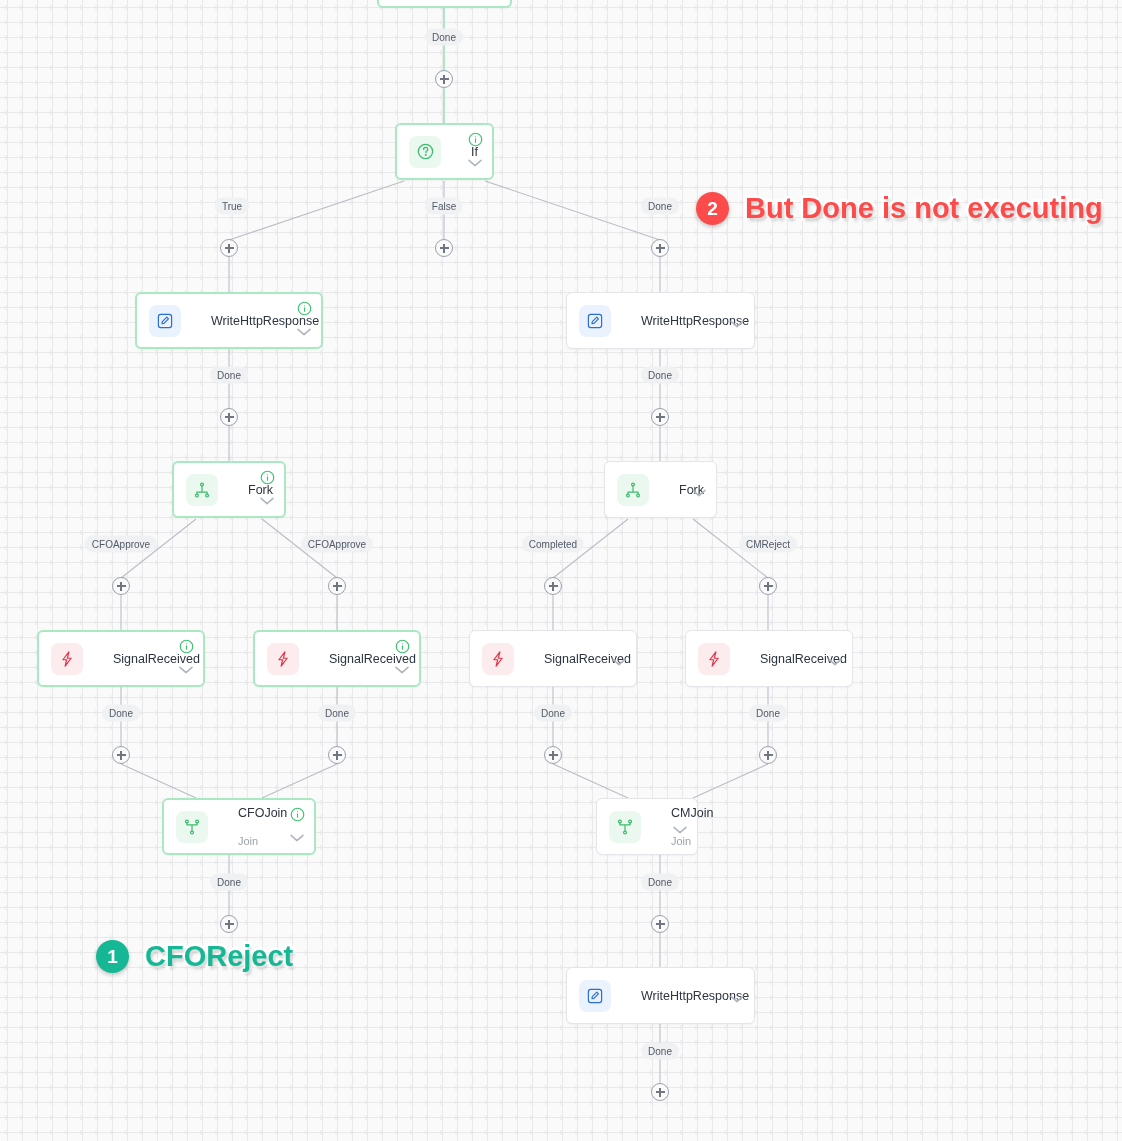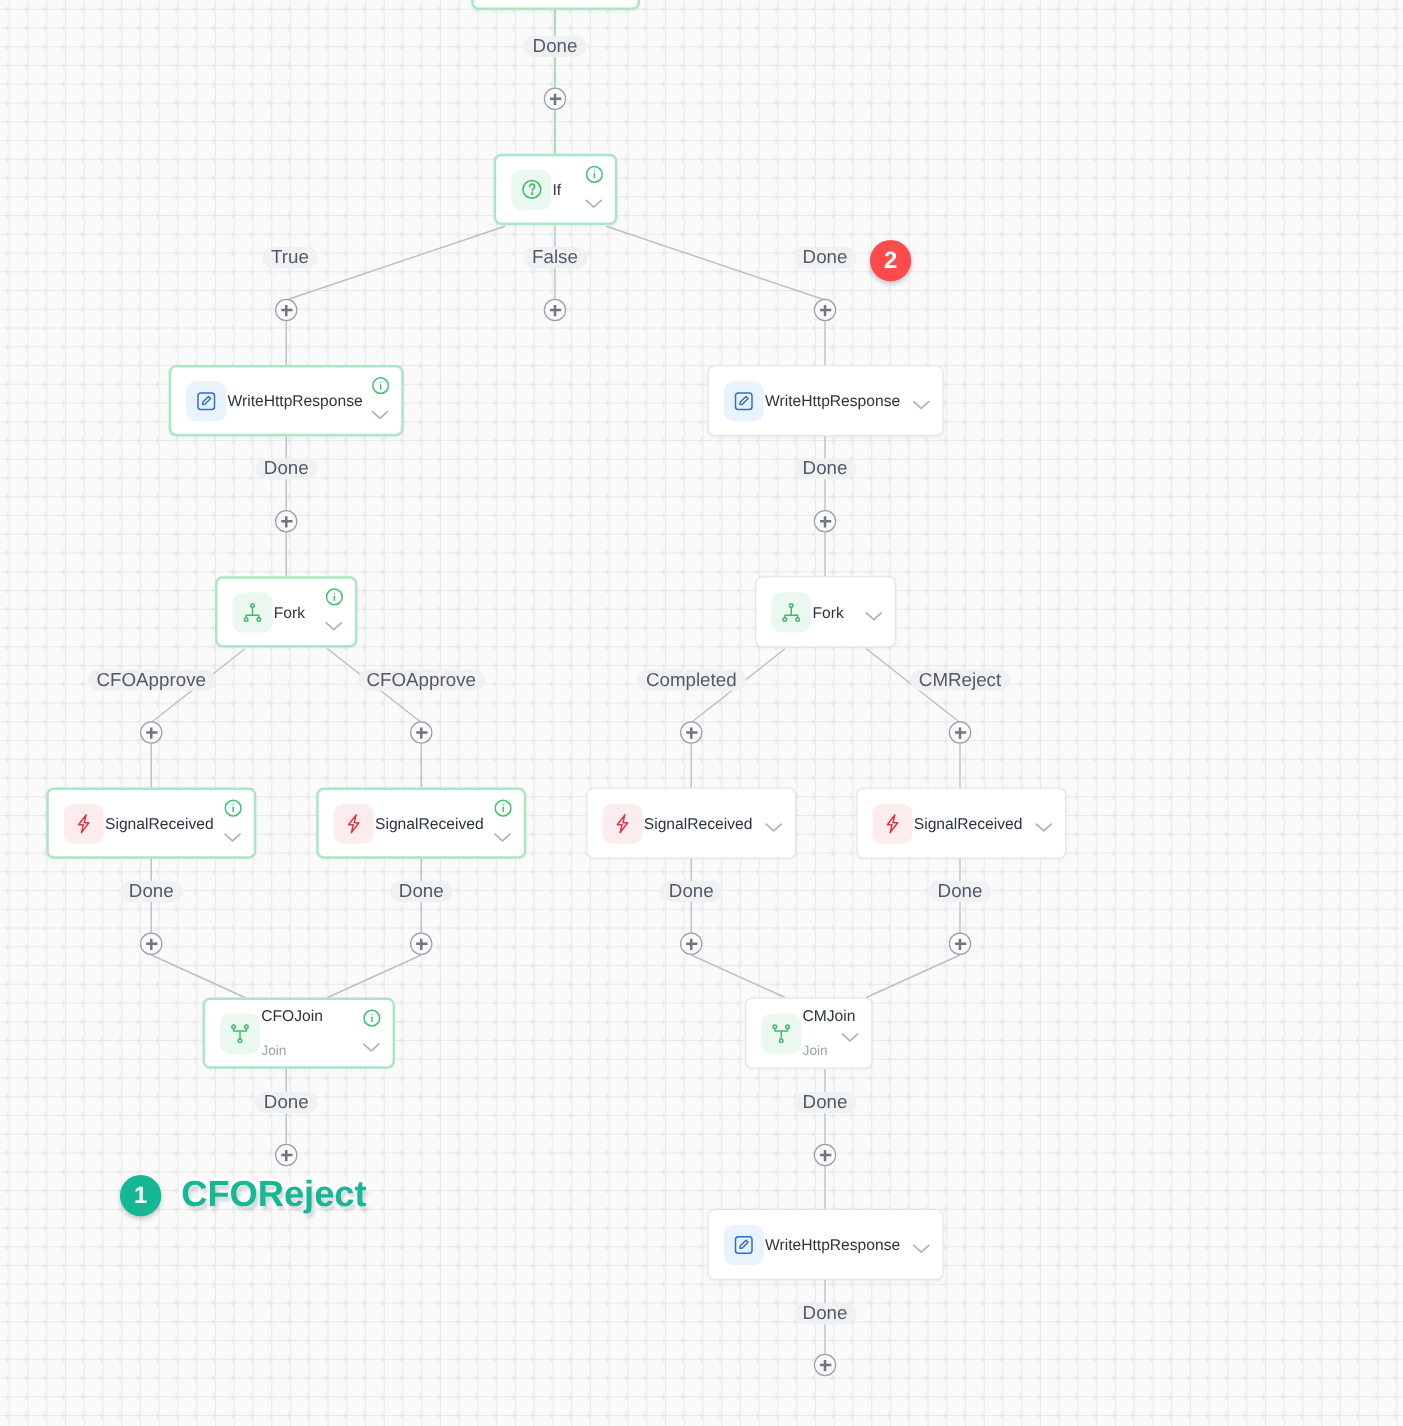--- a/index.html
+++ b/index.html
@@ -47,39 +47,39 @@
   .node.hl { border: 2px solid #a9e8c3; }
   .node .iconbox {
     width: 32px; height: 32px;
     border-radius: 8px;
     display: flex; align-items: center; justify-content: center;
     flex: 0 0 auto;
   }
   .iconbox.blue { background: #eaf2fd; }
   .iconbox.green { background: #eaf8ef; }
   .iconbox.red { background: #fdeced; }
-  .node .body { flex: 1 1 auto; padding-left: 1px; }
+  .node .body { flex: 1 1 auto; padding-left: 30px; }
   .node .title {
     font-size: 12.5px; color: #2b3440; line-height: 14px; white-space: nowrap;
   }
   .node .subtitle { font-size: 11px; color: #9aa3ae; line-height: 14px; margin-top: 14px; }
   .node .right {
     position: absolute; right: 9px; top: 7px;
     display: flex; flex-direction: column; align-items: center; gap: 4px;
   }
   .info-ic { width: 15px; height: 15px; display: block; }
   .chev { width: 16px; height: 10px; display: block; margin-top: 7px; }
 
   
   .elabel {
     position: absolute;
     transform: translate(-50%, -50%);
     background: #f0f1f3;
     color: #525a66;
-    font-size: 15px;
+    font-size: 10px;
     line-height: 10px;
     padding: 3.5px 7px;
     border-radius: 9px;
     white-space: nowrap;
   }
   
   .plus {
     position: absolute;
     width: 18px; height: 18px;
     transform: translate(-50%, -50%);
@@ -468,19 +468,20 @@
       <div class="plus" style="left: 337px; top: 755px;"></div>
       <div class="plus" style="left: 553px; top: 755px;"></div>
       <div class="plus" style="left: 768px; top: 755px;"></div>
       <div class="plus" style="left: 229px; top: 924px;"></div>
       <div class="plus" style="left: 660px; top: 924px;"></div>
       <div class="plus" style="left: 660px; top: 1092px;"></div>
     </div>
   <div id="anno-layer">
       <div class="anno" style="left: 696px; top: 192px;">
         <div class="badge" style="background: rgb(252, 75, 75);">2</div>
+        <div class="anno-text red">But Done is not executing</div>
       </div>
       <div class="anno" style="left: 96px; top: 940px;">
         <div class="badge" style="background: rgb(21, 183, 149);">1</div>
         <div class="anno-text teal">CFOReject</div>
       </div>
     </div>
 </div>
 
 </body></html>

